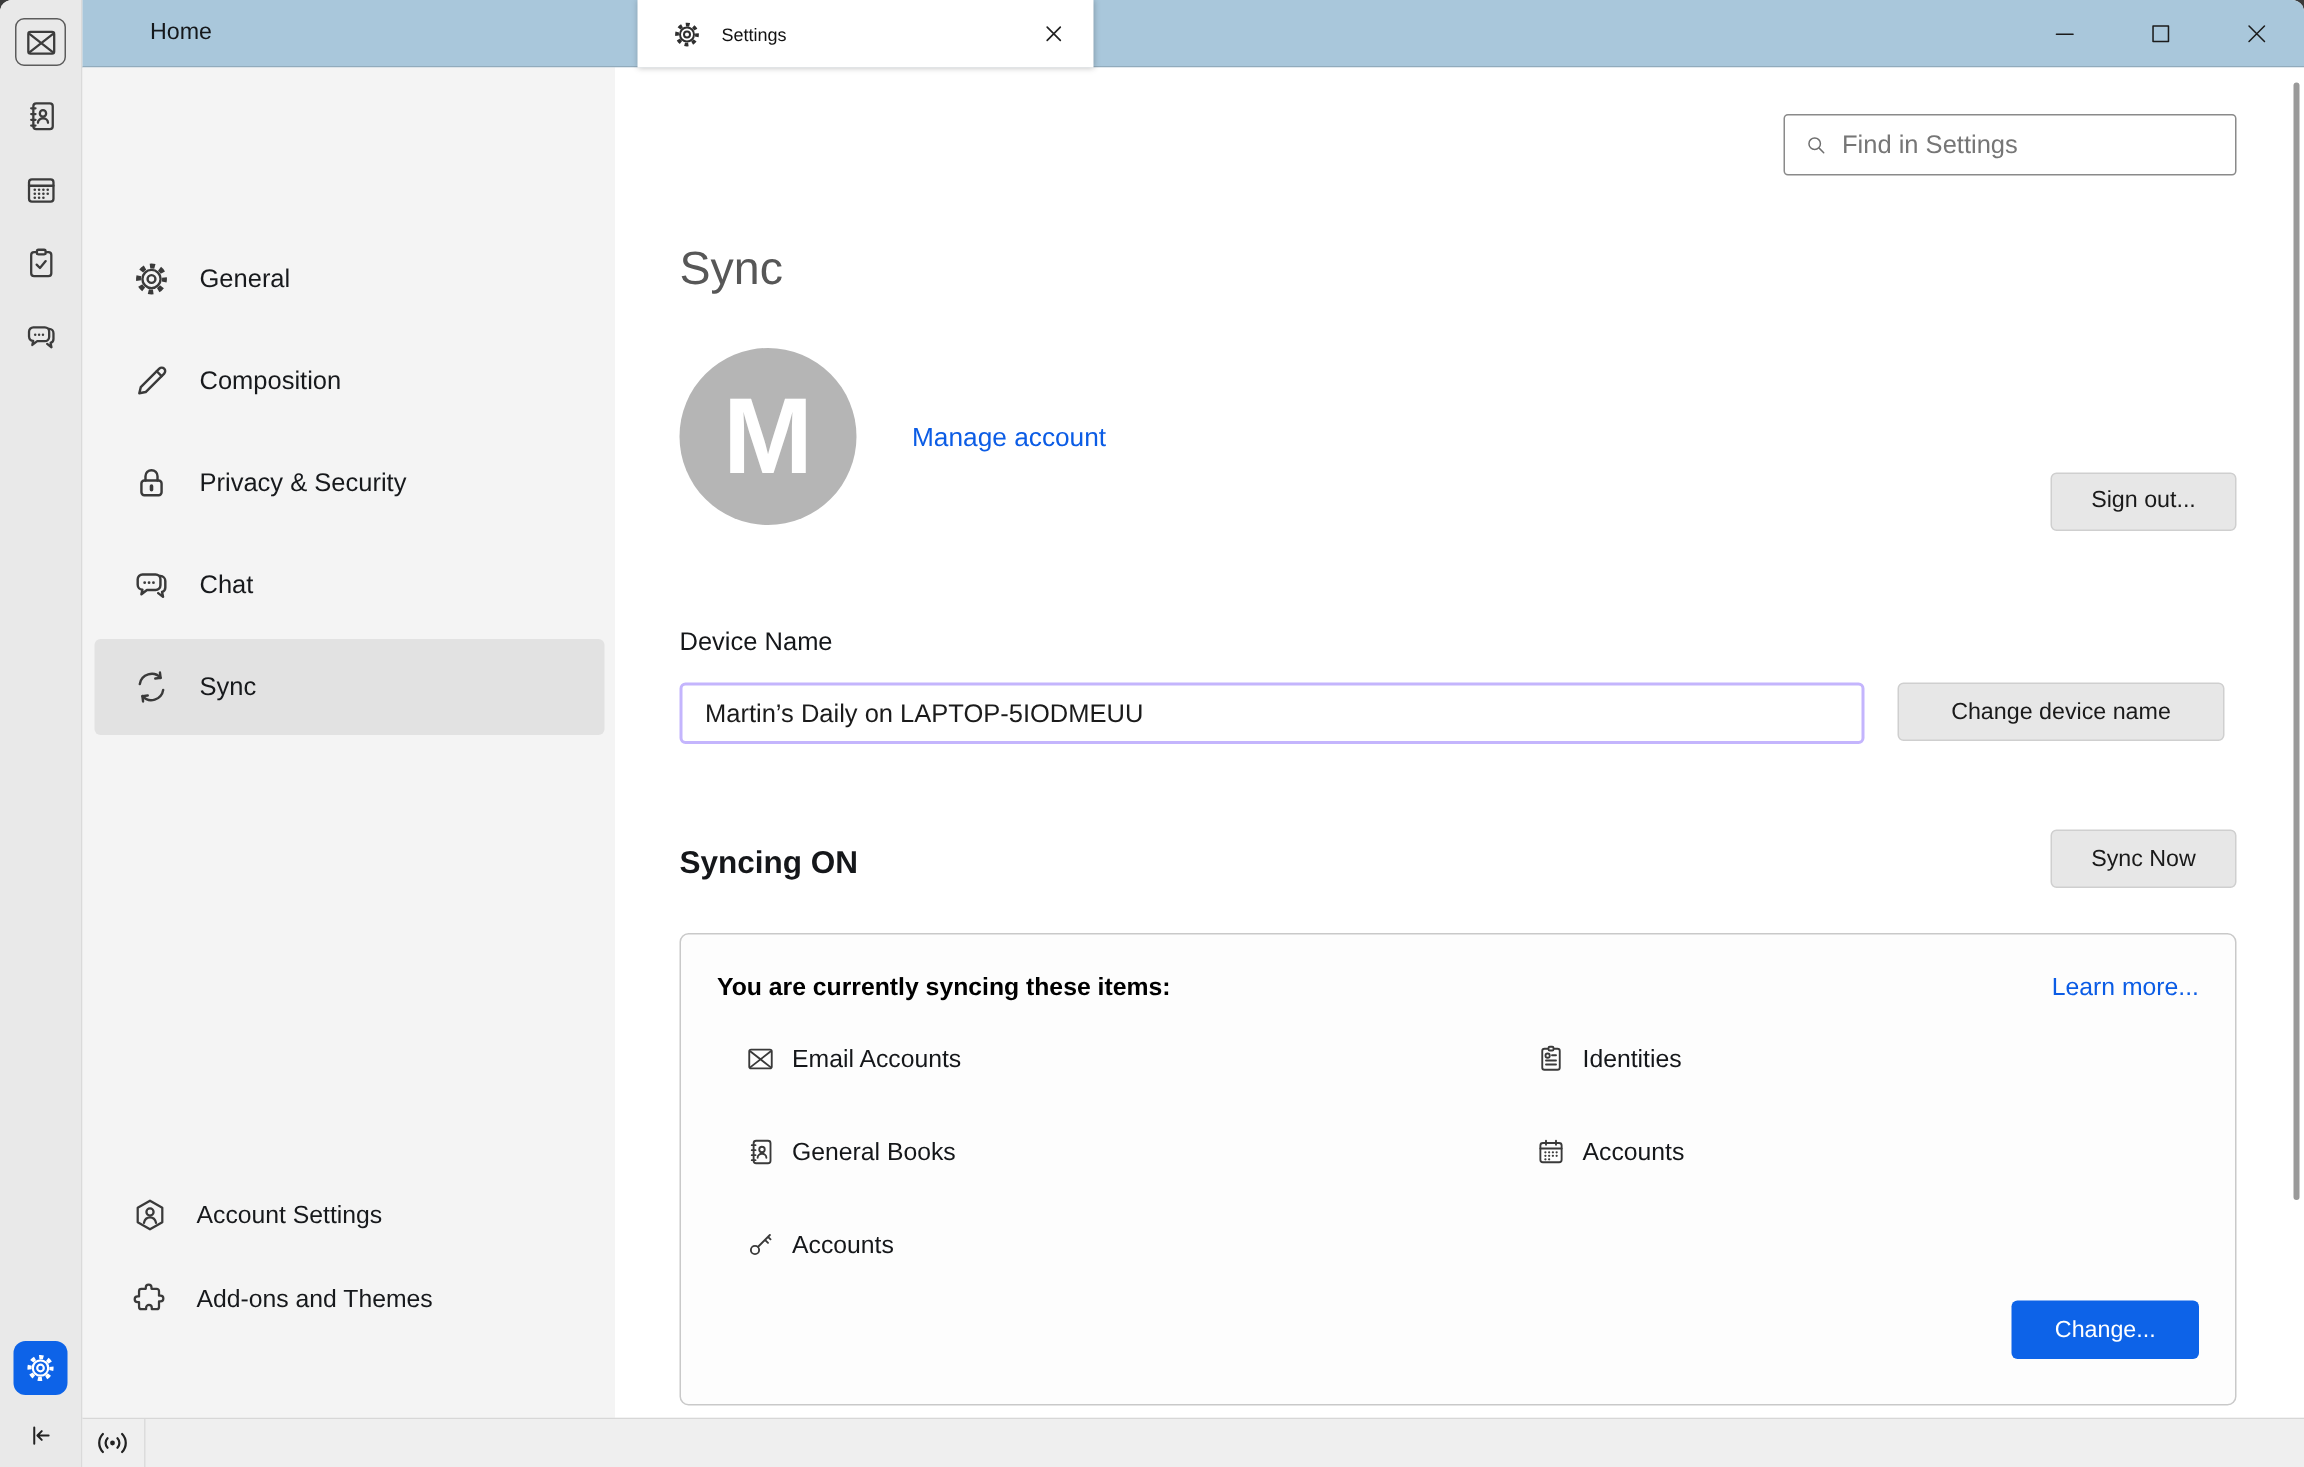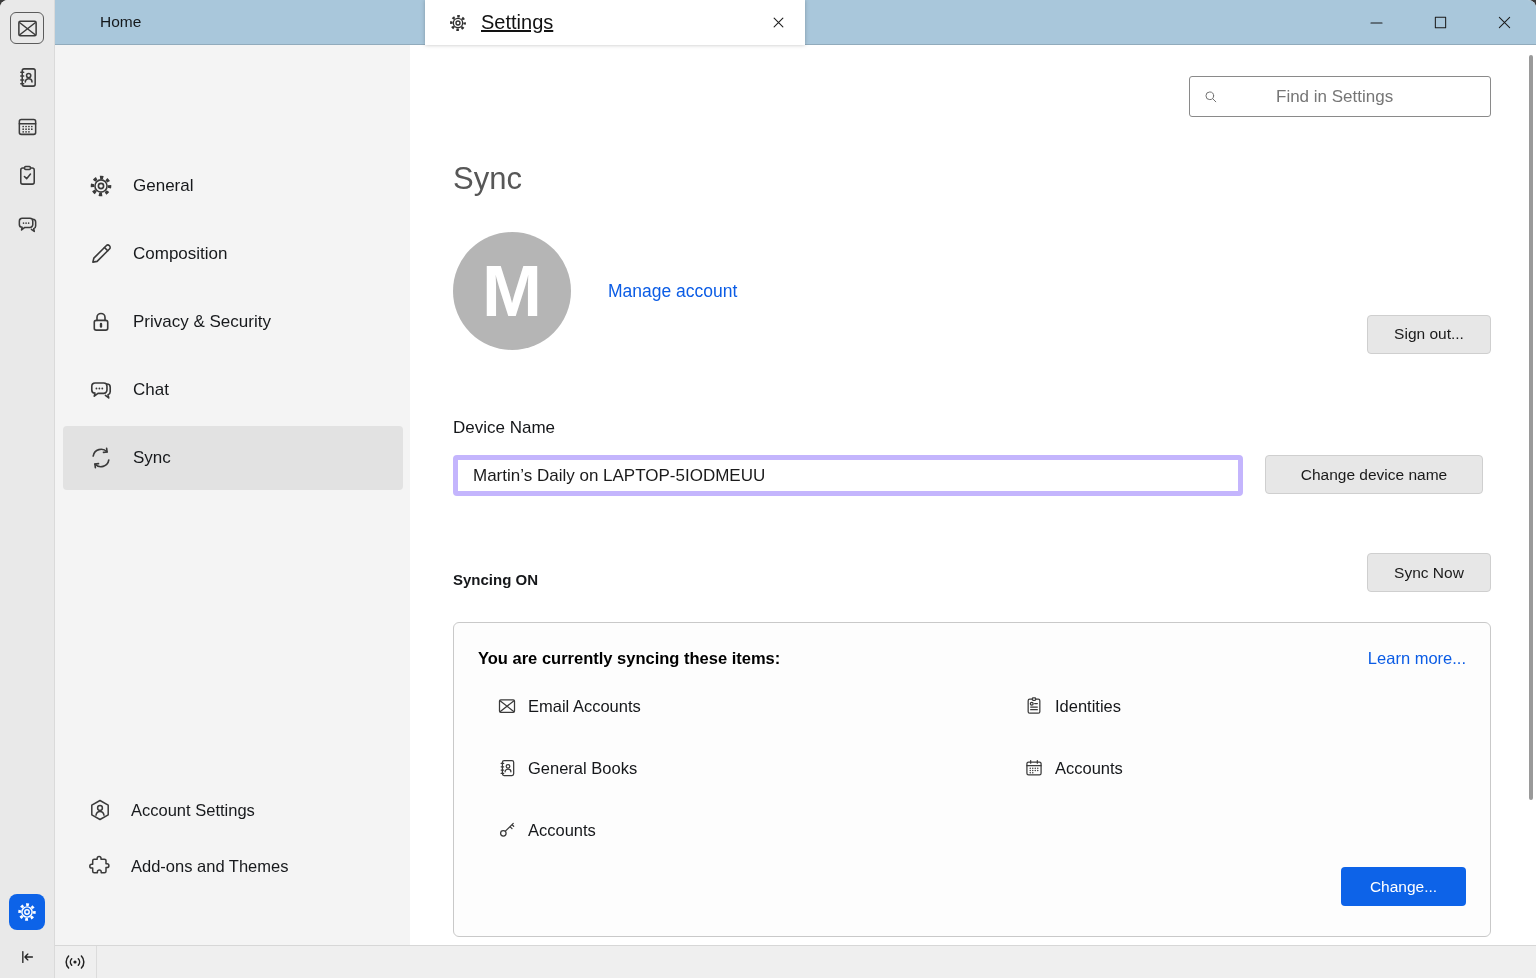--- a/index.html
+++ b/index.html
@@ -28,23 +28,23 @@
   .collapse-btn svg { width:20px; height:20px; }
 
   
   .right-col { flex:1; display:flex; flex-direction:column; min-width:0; }
 
   
   .tab-bar { height:45px; flex:0 0 45px; background:var(--tab-bar,#a9c7db);
              display:flex; align-items:stretch; border-bottom:1px solid rgba(0,0,0,.14); position:relative; }
   .tab-home { width:370px; display:flex; align-items:center; padding-left:45px;
               font-size:15.5px; color:#15181b; cursor:pointer; }
-  .tab-settings { width:380px; height:45px; margin-bottom:-1px; z-index:2; background:#fff;
+  .tab-settings { width:304px; height:45px; margin-bottom:-1px; z-index:2; background:#fff;
               display:flex; align-items:center; gap:13px; padding:0 14px 0 23px;
-              box-shadow:0 0 4px rgba(0,0,0,.25); font-size:20px; color:#121212; cursor:pointer;text-decoration:underline; }
+              box-shadow:0 0 4px rgba(0,0,0,.25); font-size:12px; color:#121212; cursor:pointer; }
   .tab-settings .tab-icon { color:#2f2f2f; }
   .tab-settings .tab-icon svg { width:20px; height:20px; }
   .tab-close { margin-left:auto; width:26px; height:26px; border:none; background:transparent;
                color:#222; display:flex; align-items:center; justify-content:center; cursor:pointer; border-radius:4px; }
   .tab-close svg { width:15px; height:15px; stroke-width:1.8; }
   .win-controls { margin-left:auto; display:flex; align-items:stretch; }
   .win-btn { width:64px; border:none; background:transparent; color:#1b1b1b;
              display:flex; align-items:center; justify-content:center; cursor:pointer; }
   .win-btn svg { width:19px; height:19px; stroke-width:1.3; }
 
@@ -64,44 +64,44 @@
   .nav-footer .icon svg { width:24px; height:24px; }
 
   
   .content { flex:1; position:relative; background:#fff; padding:0 45px 0 43px; min-width:0; }
   .search-row { display:flex; justify-content:flex-end; margin-top:31px; }
   .search-box { width:302px; height:41px; border:1px solid #8a8a8a; border-radius:3px;
                 display:flex; align-items:center; gap:9px; padding:0 10px 0 12px; background:#fff; }
   .search-box .icon { color:#6f6f6f; }
   .search-box .icon svg { width:17px; height:17px; stroke-width:1.4; }
   .search-box input { flex:1; border:none; outline:none; background:transparent;
-                      font:17px "Liberation Sans","DejaVu Sans",sans-serif; color:#222;margin-left:48px; }
+                      font:17px "Liberation Sans","DejaVu Sans",sans-serif; color:#222; }
   .search-box input::placeholder { color:#767676; }
 
   .page-title { margin-top:44px; font-size:31px; line-height:36px; font-weight:400; color:#575757; }
 
   .account-row { display:flex; align-items:center; margin-top:35px; }
   .avatar { width:118px; height:118px; border-radius:50%; background:var(--avatar-bg,#b5b5b5);
             display:flex; align-items:center; justify-content:center; }
   .avatar span { color:#fff; font-size:72px; font-weight:700; line-height:1; }
   .link { color:var(--link-blue,#0b5ce5); font-size:17.5px; text-decoration:none; cursor:pointer; }
   .manage-link { margin-left:37px; }
   .btn { height:39px; padding:0 22px; background:#e7e7e7; border:1px solid #cfcfcf; border-radius:4px;
          font:15.5px "Liberation Sans","DejaVu Sans",sans-serif; color:#1a1a1a; cursor:pointer; }
   .sign-out { margin-left:auto; position:relative; top:43px; min-width:124px; }
 
   .device-section { margin-top:67px; }
   .field-label { font-size:17px; font-weight:400; color:#15171a; line-height:22px; display:block; }
   .device-row { display:flex; gap:22px; margin-top:16px; }
-  .text-input { width:790px; height:41px; border:5px solid #c4b5fd; border-radius:4px; padding:0 15px;
+  .text-input { width:790px; height:41px; border:2px solid #c4b5fd; border-radius:4px; padding:0 15px;
                 font:17px "Liberation Sans","DejaVu Sans",sans-serif; color:#1b1b1b; }
   .change-device { min-width:218px; }
 
   .syncing-row { margin-top:56px; height:40px; display:flex; align-items:flex-end; justify-content:space-between; }
-  .syncing-label { font-size:15px; font-weight:700; color:#15171a; padding-bottom:4px; }
+  .syncing-label { font-size:21px; font-weight:700; color:#15171a; padding-bottom:4px; }
   .sync-now { min-width:124px; }
 
   .sync-panel { margin-top:30px; height:315px; border:1px solid #c9c9c9; border-radius:6px;
                 background:#fdfdfd; padding:24px; position:relative; }
   .panel-head { display:flex; justify-content:space-between; align-items:baseline; }
   .panel-title { font-size:16.5px; font-weight:700; color:#000000; line-height:22px; }
   .learn-more { font-size:16.5px; }
   .sync-grid { display:grid; grid-template-columns:527px 1fr; margin-top:6px; }
   .sync-item { height:62px; display:flex; align-items:center; gap:11px; padding-left:19px;
                font-size:16.5px; color:#15171a; }

